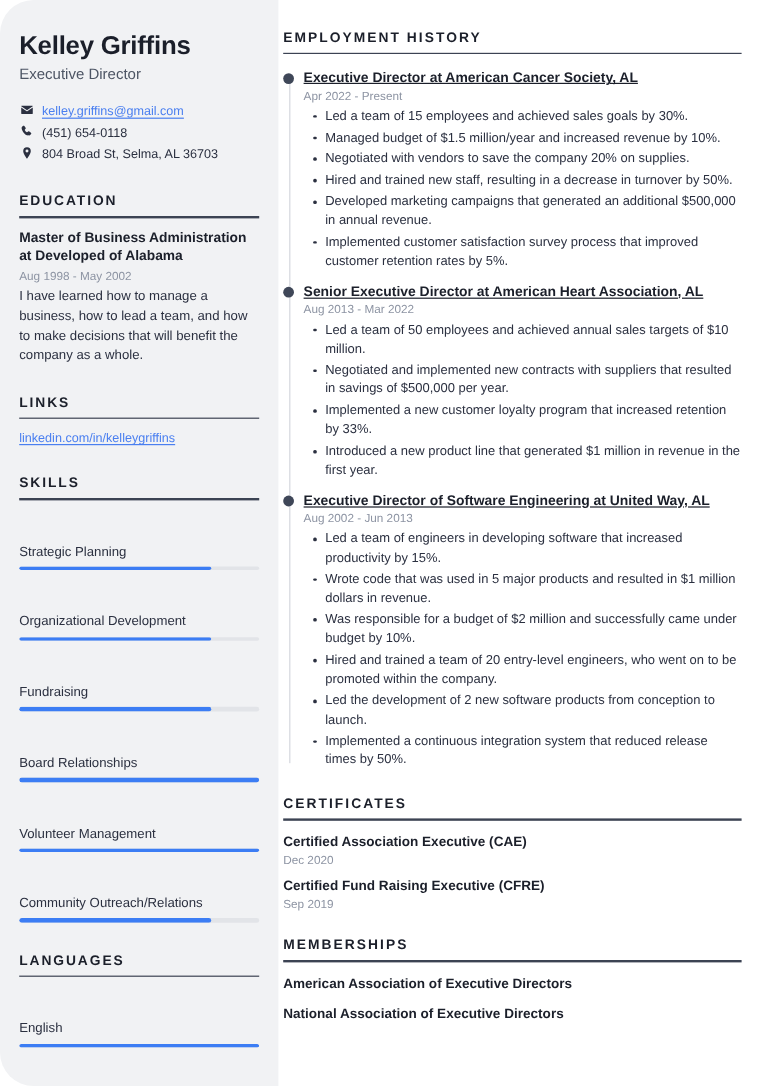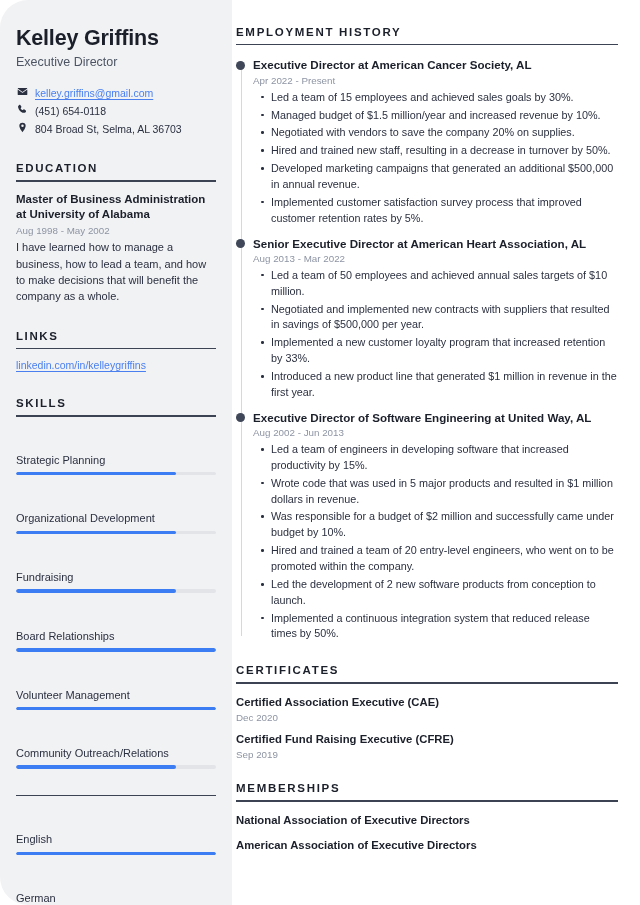--- a/index.html
+++ b/index.html
@@ -200,20 +200,21 @@
     height: 9px;
     border-radius: 50%;
     background: #3f4758;
   }
 
   .job-role {
     font-size: 11.6px;
     font-weight: bold;
     color: #1b1f2a;
     line-height: 1.32;
+    text-decoration: underline;
   }
   .job-date {
     font-size: 9.8px;
     color: #8d94a3;
     margin-top: 2px;
   }
 
   .job-bullets {
     list-style: none;
     margin-top: 4px;
@@ -289,21 +290,21 @@
           </span>
           <span>804 Broad St, Selma, AL 36703</span>
         </div>
       </div>
 
     <section class="side-section">
       <div class="side-heading">EDUCATION</div>
       <div class="side-rule"></div>
       <div id="education-list">
           <div>
-            <div class="edu-degree">Master of Business Administration at University of Alabama</div>
+            <div class="edu-degree">Master of Business Administration at Developed of Alabama</div>
             <div class="edu-date">Aug 1998 - May 2002</div>
             <div class="edu-desc">I have learned how to manage a business, how to lead a team, and how to make decisions that will benefit the company as a whole.</div>
           </div>
         </div>
     </section>
 
     <section class="side-section">
       <div class="side-heading">LINKS</div>
       <div class="side-rule"></div>
       <div id="links-list">
@@ -348,20 +349,21 @@
           <div class="bar-item">
             <div class="bar-label">Community Outreach/Relations</div>
             <div class="bar-track">
               <div class="bar-fill" style="width: 80%; background: rgb(60, 125, 244);"></div>
             </div>
           </div>
         </div>
     </section>
 
     <section class="side-section">
+      <div class="side-heading">LANGUAGES</div>
       <div class="side-rule"></div>
       <div id="languages-list">
           <div class="bar-item">
             <div class="bar-label">English</div>
             <div class="bar-track">
               <div class="bar-fill" style="width: 100%; background: rgb(60, 125, 244);"></div>
             </div>
           </div>
           <div class="bar-item">
             <div class="bar-label">German</div>
@@ -443,23 +445,23 @@
             <div class="entry-date">Sep 2019</div>
           </div>
         </div>
     </section>
 
     <section class="main-section">
       <div class="main-heading">MEMBERSHIPS</div>
       <div class="main-rule"></div>
       <div class="entry-list" id="memberships-list">
           <div class="membership">
+            <div class="entry-title">American Association of Executive Directors</div>
+          </div>
+          <div class="membership">
             <div class="entry-title">National Association of Executive Directors</div>
           </div>
-          <div class="membership">
-            <div class="entry-title">American Association of Executive Directors</div>
-          </div>
         </div>
     </section>
 
   </main>
 
 </div>
 
 </body></html>

